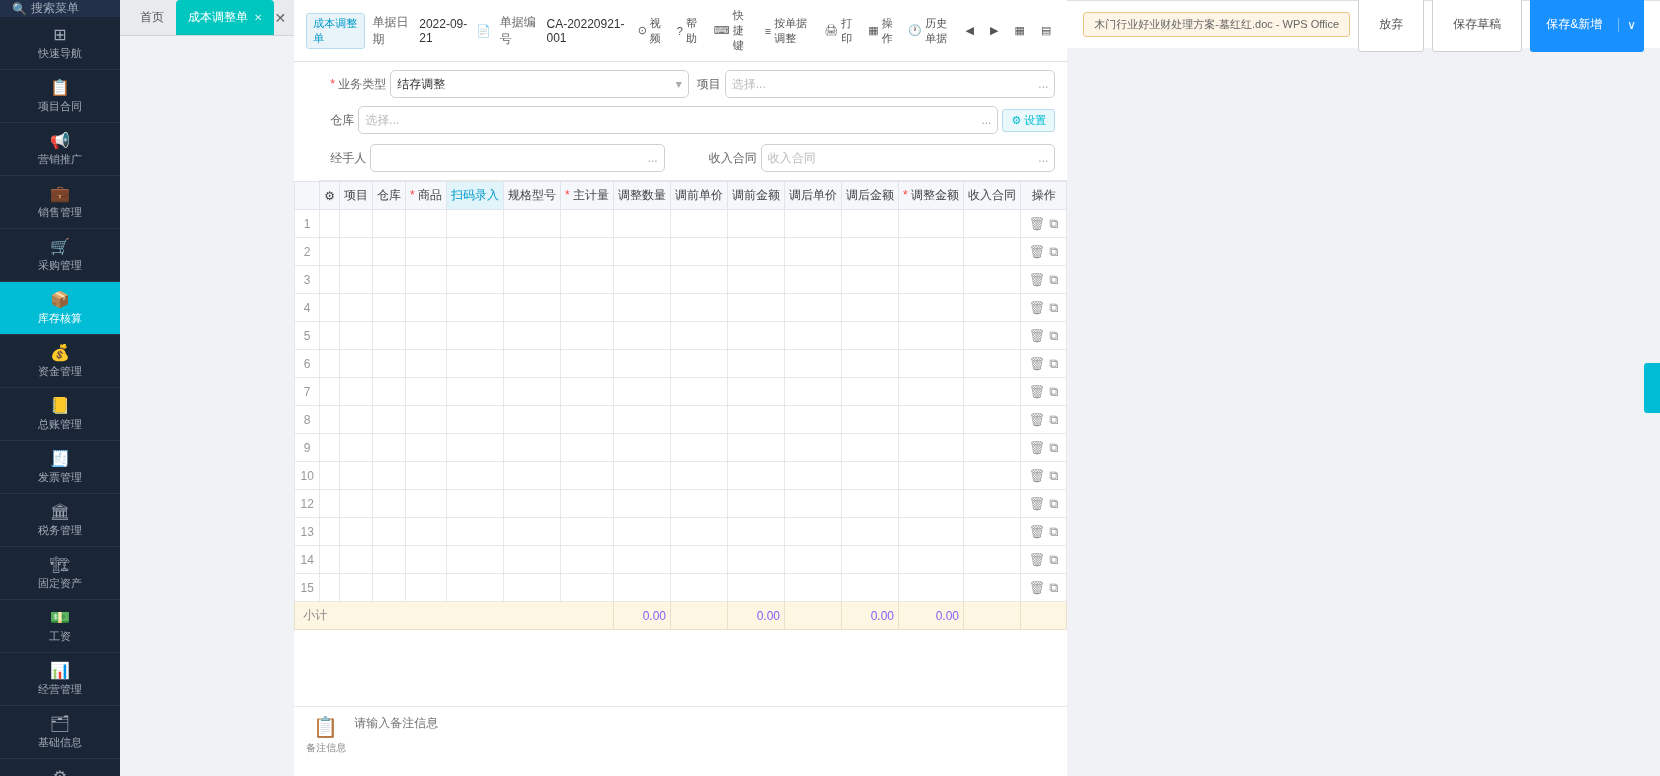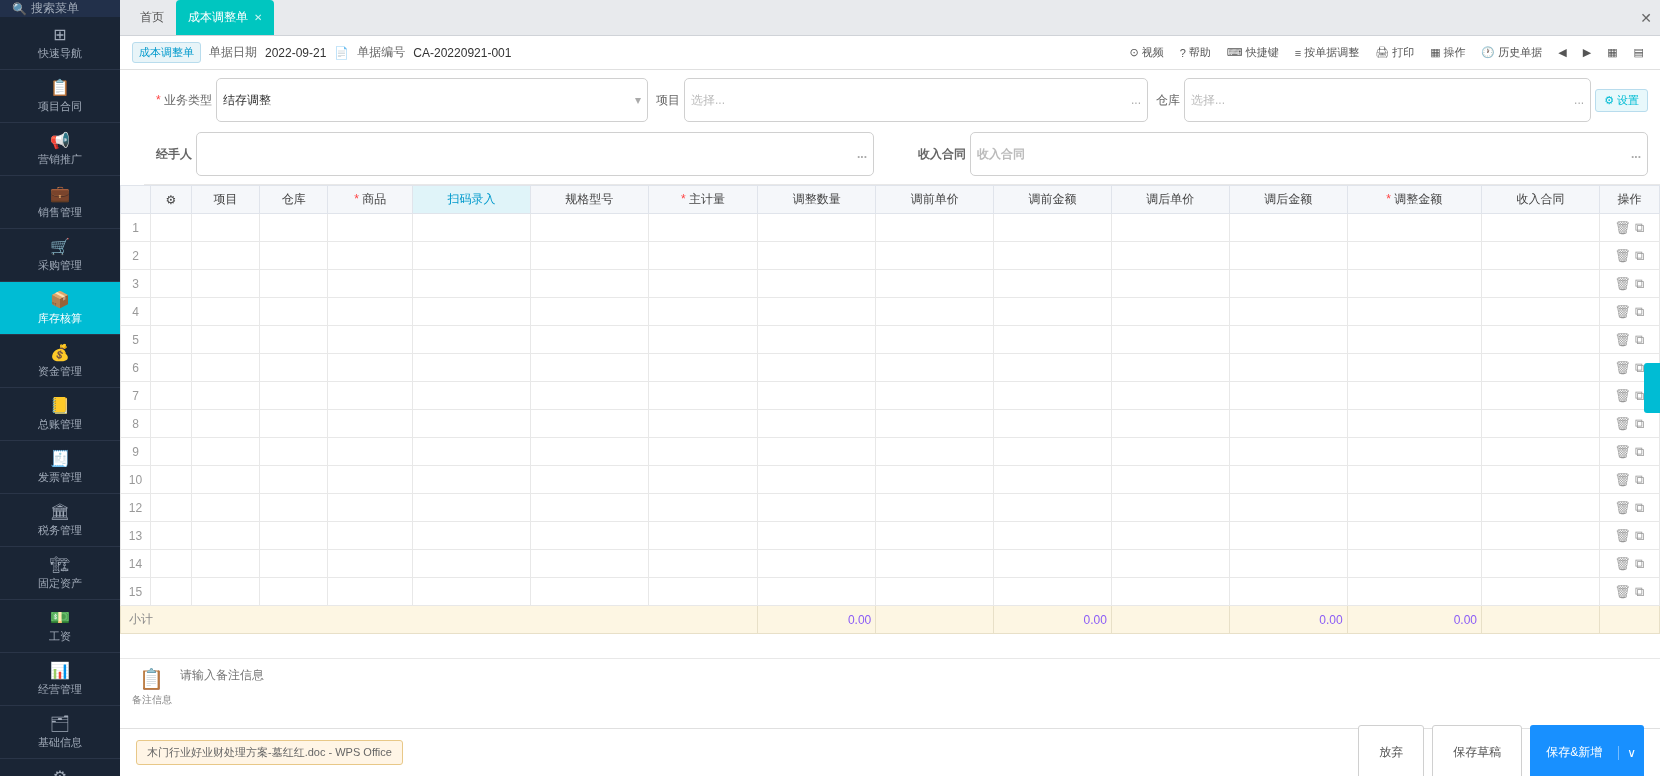--- a/index.html
+++ b/index.html
@@ -36,21 +36,21 @@
       font-size: 11px;
       border-bottom: 1px solid #2a3548;
     }
     .sidebar-item.active { background: #00bcd4; color: #fff; }
     .sidebar-item .icon { font-size: 16px; margin-bottom: 2px; }
 
     
     .main {
       flex: 1;
       display: flex;
-      flex-direction: column;
+      flex-direction: row;
       height: 100%;
       background: #f0f2f5;
       overflow: hidden;
     }
 
     
     .tab-bar {
       display: flex;
       align-items: center;
       background: #e8eaed;
@@ -160,21 +160,21 @@
     }
     .form-select-wrap {
       display: flex;
       align-items: center;
       flex: 1;
       position: relative;
     }
     .form-value-display {
       display: flex;
       align-items: center;
-      height: 44px;
+      height: 28px;
       border: 1px solid #d0d0d0;
       border-radius: 5px;
       padding: 0 6px;
       font-size: 12px;
       color: #333;
       background: #fff;
       flex: 1;
       min-width: 120px;
     }
     .settings-btn {
@@ -492,21 +492,21 @@
         <div class="form-value-display">
           <span style="color:#bbb;">选择...</span>
           <span style="margin-left:auto;color:#aaa;">...</span>
         </div>
         <div class="settings-btn">
           <span>⚙</span>
           <span>设置</span>
         </div>
       </div>
 
-      <div class="form-row" style="flex-basis:100%;margin-top:2px;font-weight:bold;">
+      <div class="form-row" style="flex-basis:100%;margin-top:2px;">
         <span class="form-label">经手人</span>
         <div class="form-value-display">
           <span style="color:#bbb;"></span>
           <span style="margin-left:auto;color:#aaa;">...</span>
         </div>
         <span class="form-label" style="margin-left:40px;">收入合同</span>
         <div class="form-value-display">
           <span style="color:#bbb;">收入合同</span>
           <span style="margin-left:auto;color:#aaa;">...</span>
         </div>

